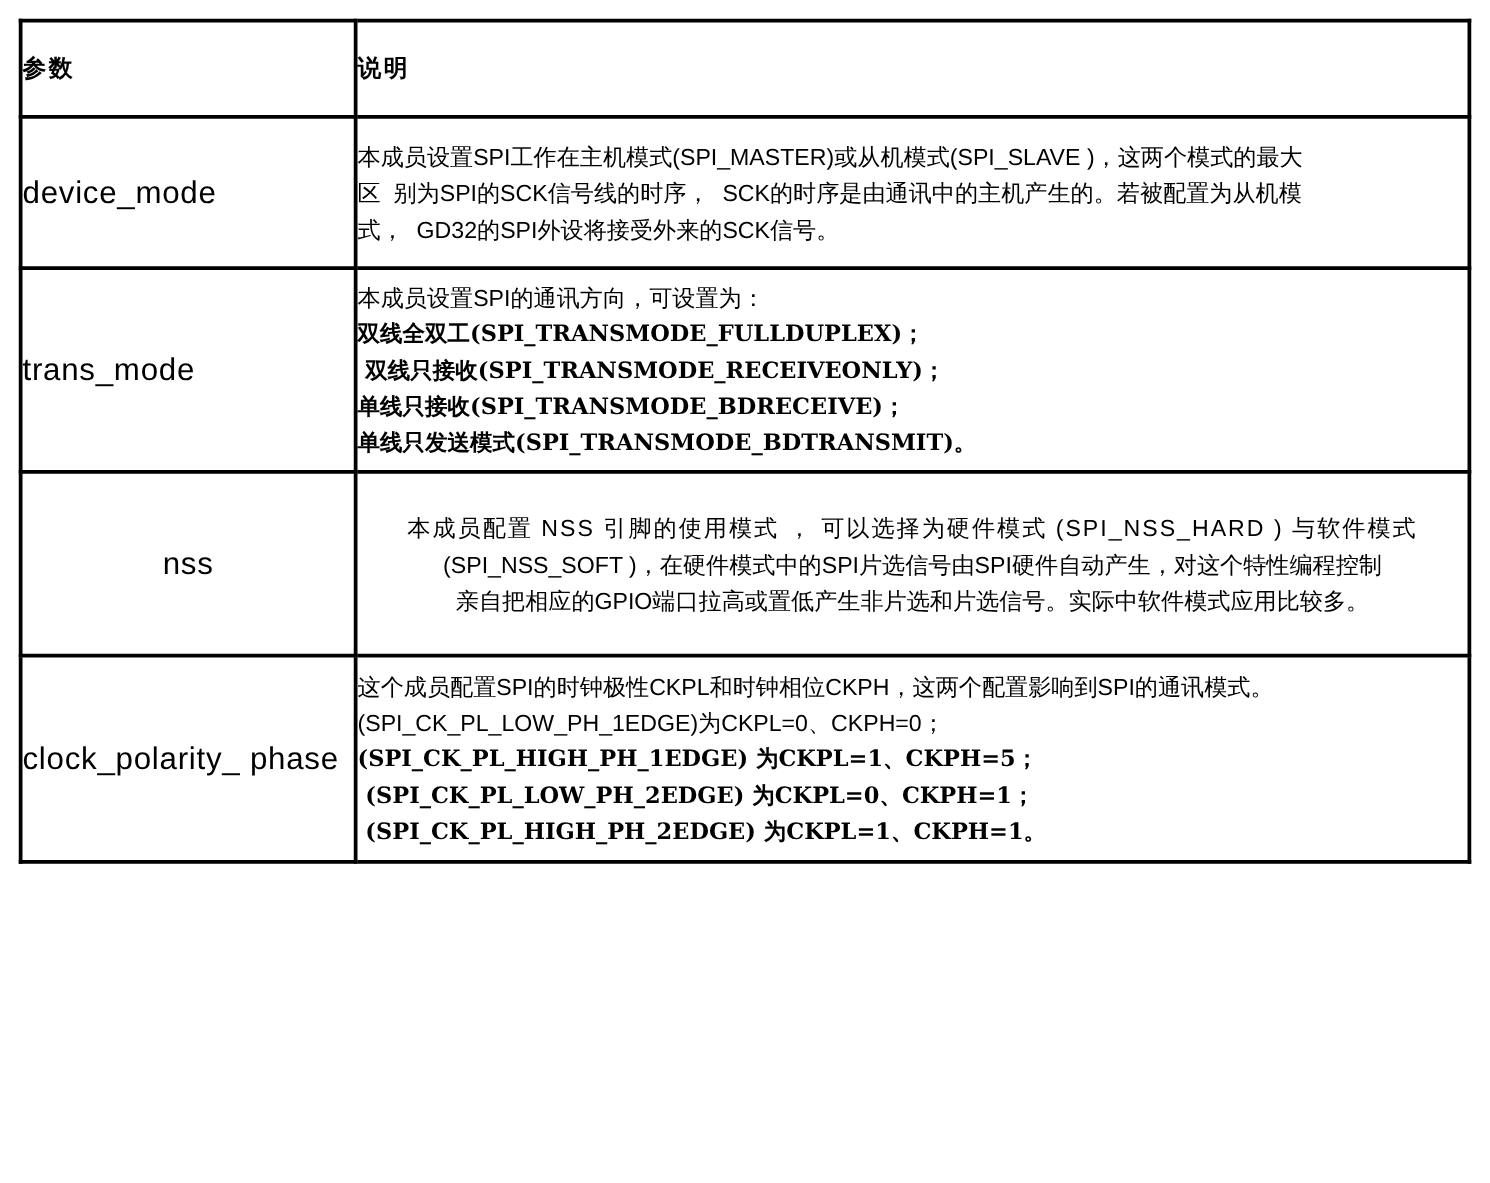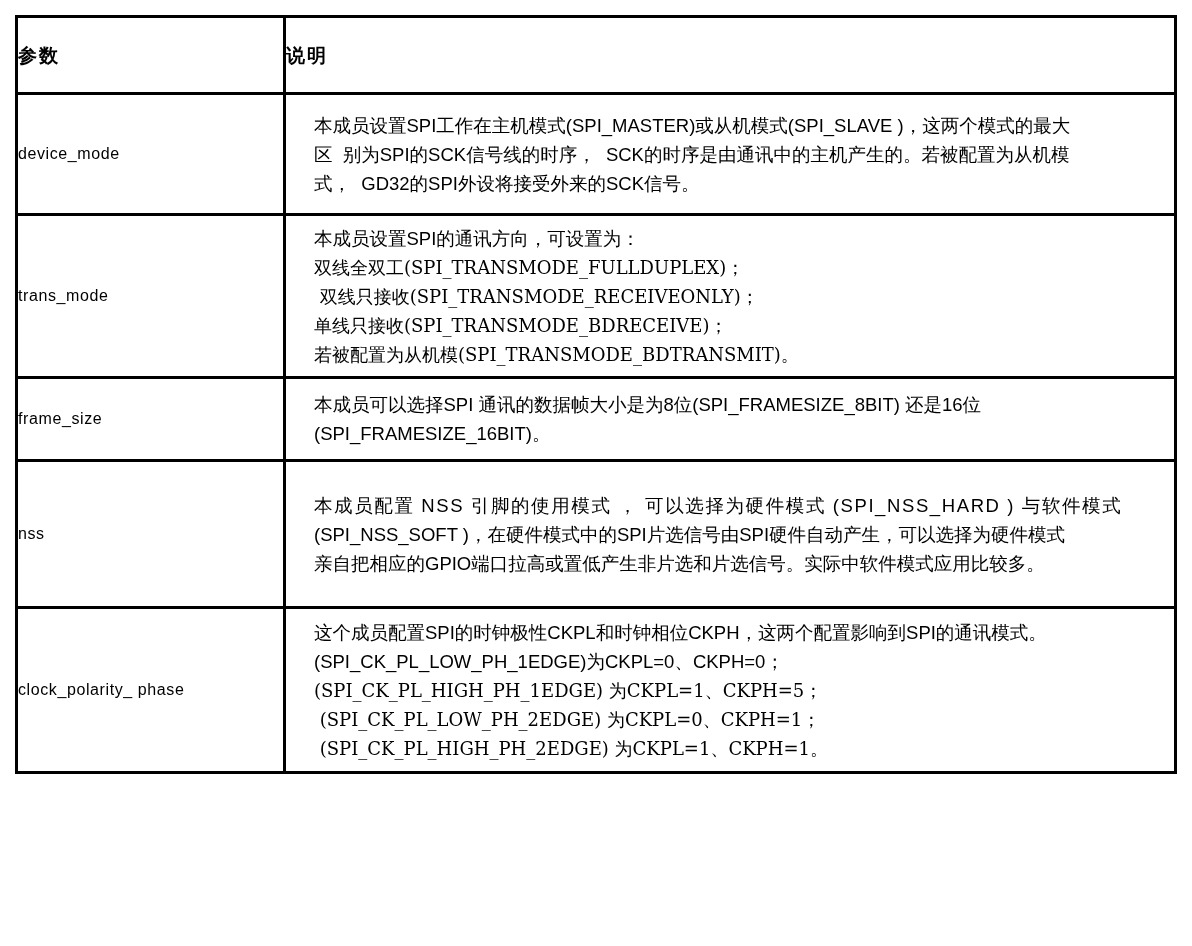--- a/index.html
+++ b/index.html
@@ -55,58 +55,58 @@
     letter-spacing: 2px;
     line-height: 1.2;
   }
 
   
   td.param {
     padding: 0 0 0 14px;
     vertical-align: middle;
   }
   .param-text {
-    font-size: 16px;
+    font-size: 25px;
     font-family: "Liberation Sans", sans-serif;
     font-weight: 400;
     letter-spacing: 0.6px;
     line-height: 1.2;
     white-space: pre;
   }
 
   
   td.desc {
     padding: 9px 12px 9px 14px;
     vertical-align: middle;
   }
   .desc-block {
     font-size: 18.5px;
     line-height: 29px;
-    padding-left: 28px;
   }
   .line {
     white-space: pre-wrap;
     font-family: "Liberation Sans", sans-serif;
   }
   
   .line.mono {
     font-family: "DejaVu Serif", "Liberation Serif", serif;
     font-size: 18px;
     letter-spacing: 0px;
+    font-weight: bold;
   }
   
   .line.wide  { letter-spacing: 1.6px; }
 
   
   tr.r-head td { height: 74px; margin-left: 28px; }
   tr.r-dev  td { height: 118px; }
   tr.r-tr   td { height: 160px; margin-top: 18px; }
   tr.r-fr   td { height: 80px; }
   tr.r-en   td { height: 82px; }
-  tr.r-nss  td { height: 144px; }
+  tr.r-nss  td { height: 144px; text-align: center; }
   tr.r-cpp  td { height: 162px; }
   tr.r-pre  td { height: 78px; }
 </style>
 </head>
 <body>
 
 <div id="page">
 
   <table class="spec">
     <colgroup>
@@ -139,46 +139,35 @@
       <tr class="r-tr">
         <td class="param">
           <div class="param-text">trans_mode</div>
         </td>
         <td class="desc">
           <div class="desc-block">
               <div class="line">本成员设置SPI的通讯方向，可设置为：</div>
               <div class="line mono">双线全双工(SPI_TRANSMODE_FULLDUPLEX)；</div>
               <div class="line mono"> 双线只接收(SPI_TRANSMODE_RECEIVEONLY)；</div>
               <div class="line mono">单线只接收(SPI_TRANSMODE_BDRECEIVE)；</div>
-              <div class="line mono">若被配置为从机模(SPI_TRANSMODE_BDTRANSMIT)。</div>
+              <div class="line mono">单线只发送模式(SPI_TRANSMODE_BDTRANSMIT)。</div>
             </div>
         </td>
       </tr>
 
-      <tr class="r-fr">
-        <td class="param">
-          <div class="param-text">frame_size</div>
-        </td>
-        <td class="desc">
-          <div class="desc-block">
-              <div class="line">本成员可以选择SPI 通讯的数据帧大小是为8位(SPI_FRAMESIZE_8BIT) 还是16位</div>
-              <div class="line">(SPI_FRAMESIZE_16BIT)。</div>
-            </div>
-        </td>
-      </tr>
 
 
       <tr class="r-nss">
         <td class="param">
           <div class="param-text">nss</div>
         </td>
         <td class="desc">
           <div class="desc-block">
               <div class="line wide">本成员配置 NSS 引脚的使用模式 ， 可以选择为硬件模式 (SPI_NSS_HARD ) 与软件模式</div>
-              <div class="line">(SPI_NSS_SOFT )，在硬件模式中的SPI片选信号由SPI硬件自动产生，可以选择为硬件模式</div>
+              <div class="line">(SPI_NSS_SOFT )，在硬件模式中的SPI片选信号由SPI硬件自动产生，对这个特性编程控制</div>
               <div class="line">亲自把相应的GPIO端口拉高或置低产生非片选和片选信号。实际中软件模式应用比较多。</div>
             </div>
         </td>
       </tr>
 
       <tr class="r-cpp">
         <td class="param">
           <div class="param-text">clock_polarity_ phase</div>
         </td>
         <td class="desc">

